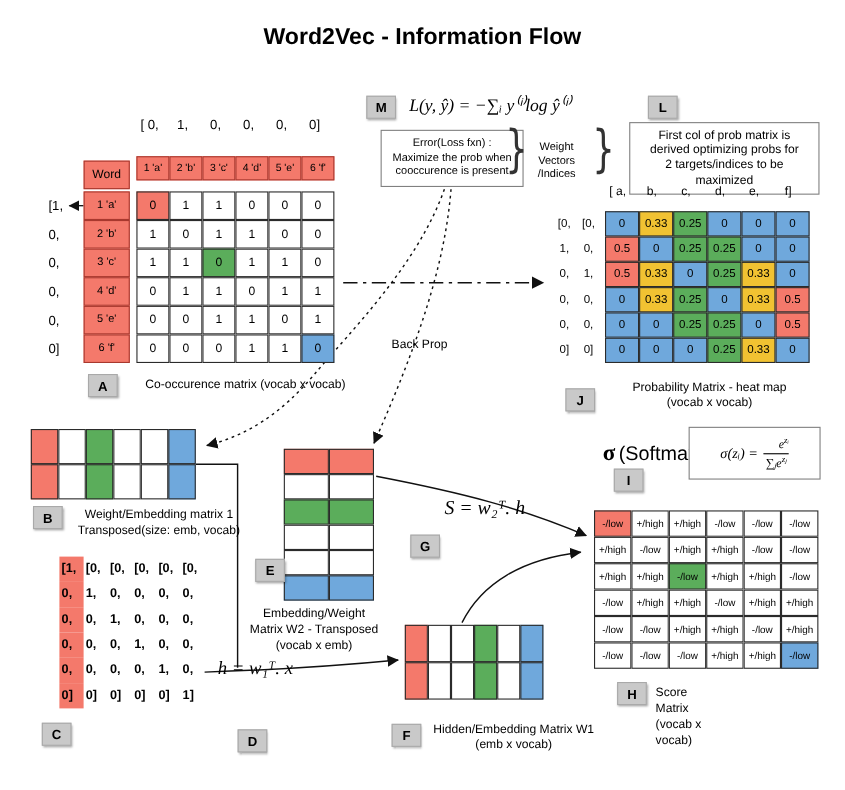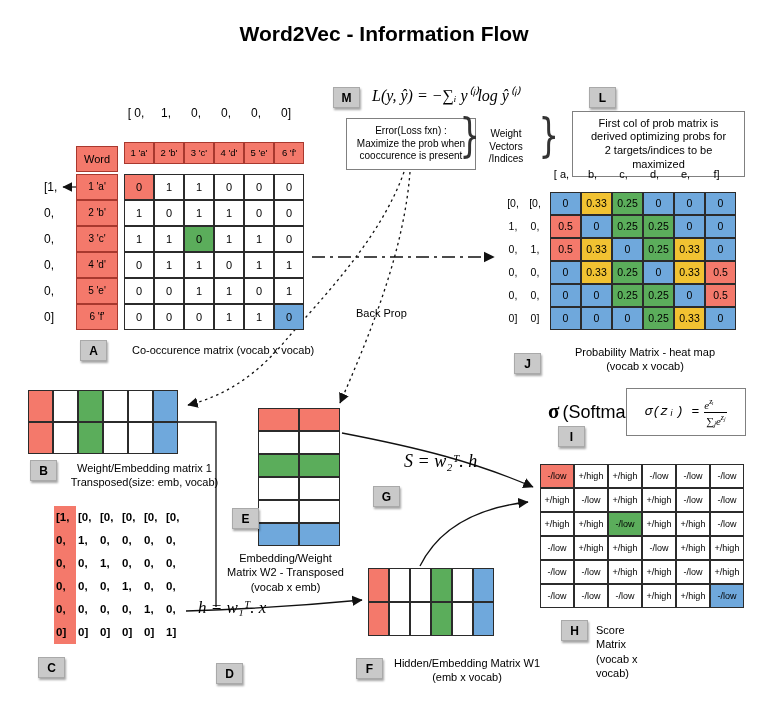--- a/index.html
+++ b/index.html
@@ -25,23 +25,23 @@
   .grid.la .cell { justify-content:flex-start; padding-left:2px; }
   .grid.bold { font-weight:bold; }
   .grid.salmon .cell { background:#f4796b; border-color:#a8382e; }
   .cell.c-red    { background:#f4796b !important; }
   .cell.c-green  { background:#5bad5b !important; }
   .cell.c-blue   { background:#6fa8dc !important; }
   .cell.c-yellow { background:#f1c232 !important; }
   svg#arrows { position:absolute; left:0; top:0; pointer-events:none; }
   .sigrow { position:absolute; display:flex; align-items:baseline; gap:3px; }
   .sig { font-family:"Liberation Serif",serif; font-weight:bold; font-size:21px; }
-  .fi { font-family:Liberation Mono, monospace; font-style:italic; }
+  .fi { font-family:Liberation Serif, serif; font-style:italic; }
   .frac { font-family:"Liberation Serif",serif; font-style:italic; display:inline-flex; flex-direction:column;
-          align-items:flex-start; font-size:11px; line-height:1.2; }
+          align-items:flex-end; font-size:11px; line-height:1.2; }
   .frac sup { font-size:8px; }
   .frac .den { border-top:1px solid #000; padding:0 2px; }
 </style>
 </head>
 <body>
 
 <div id="canvas">
 
   <svg id="arrows" width="768" height="718" viewBox="0 0 768 718">
     <defs>

